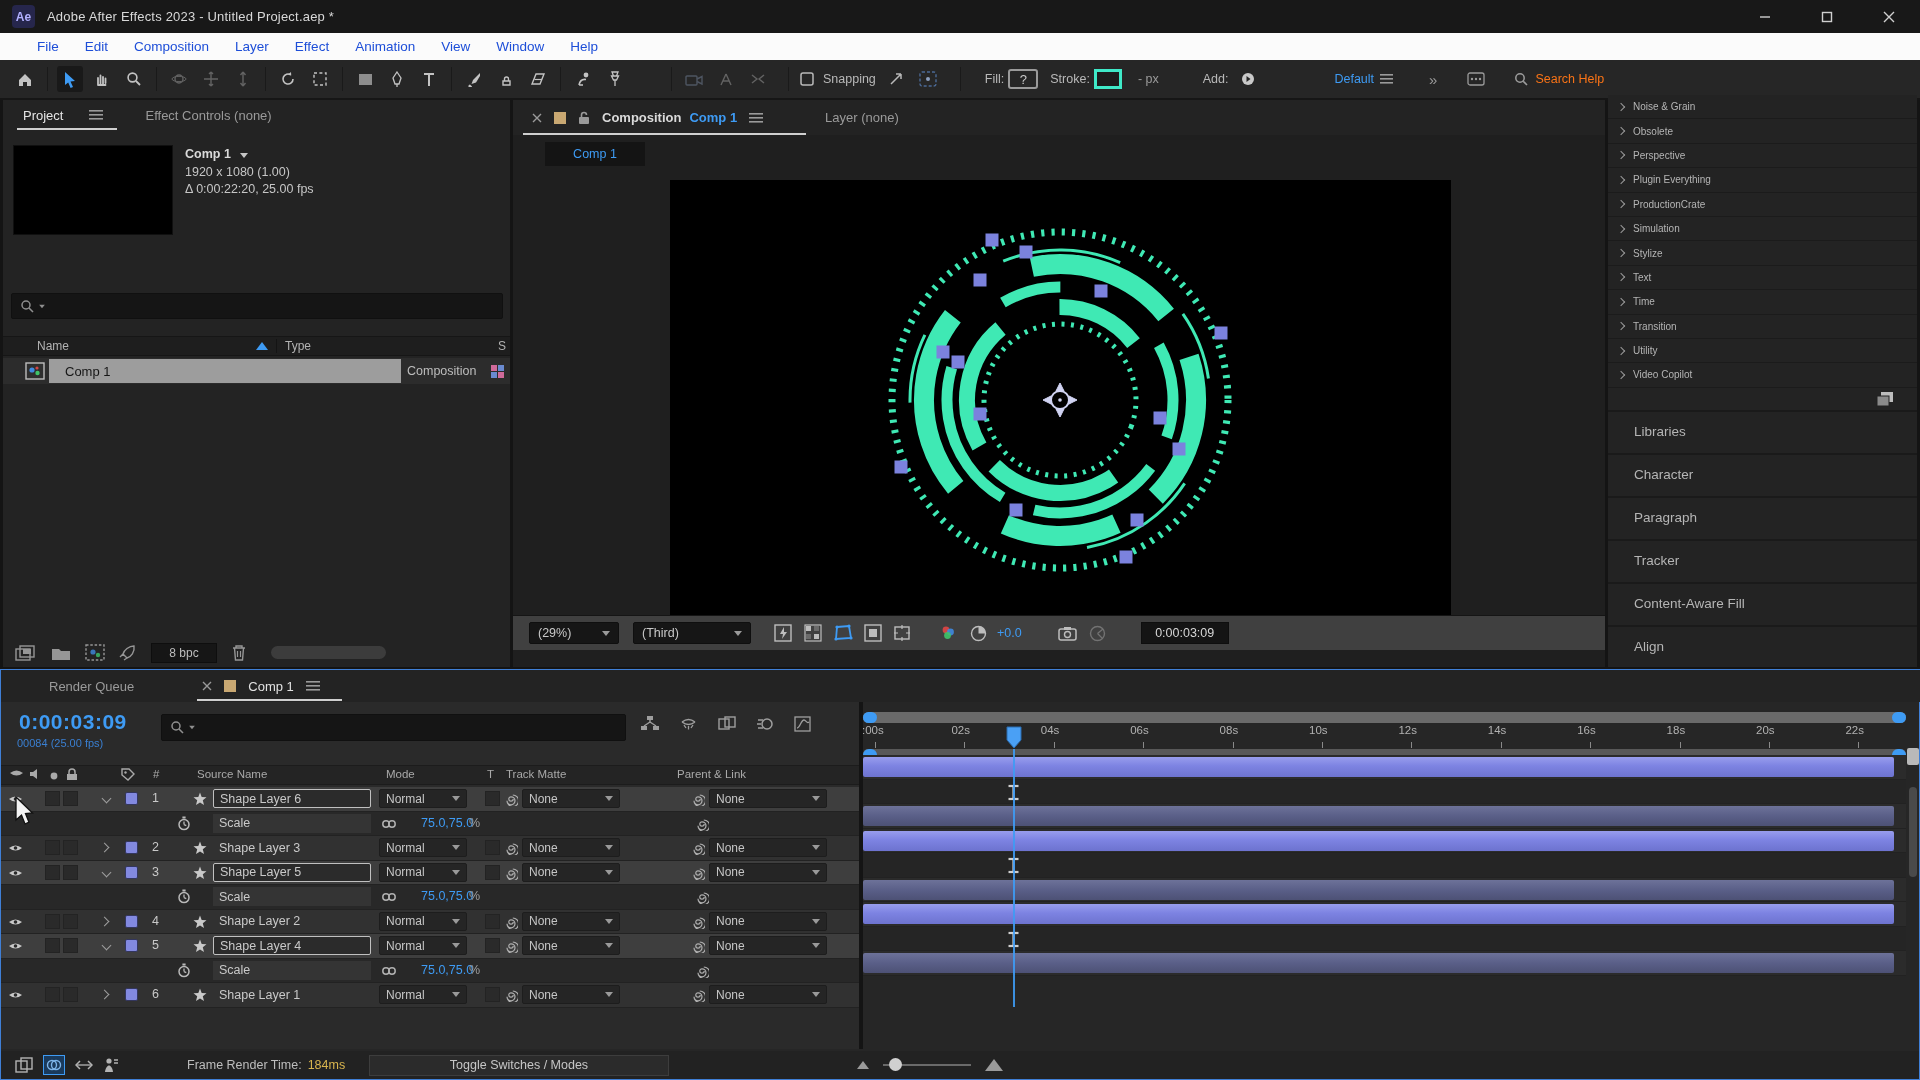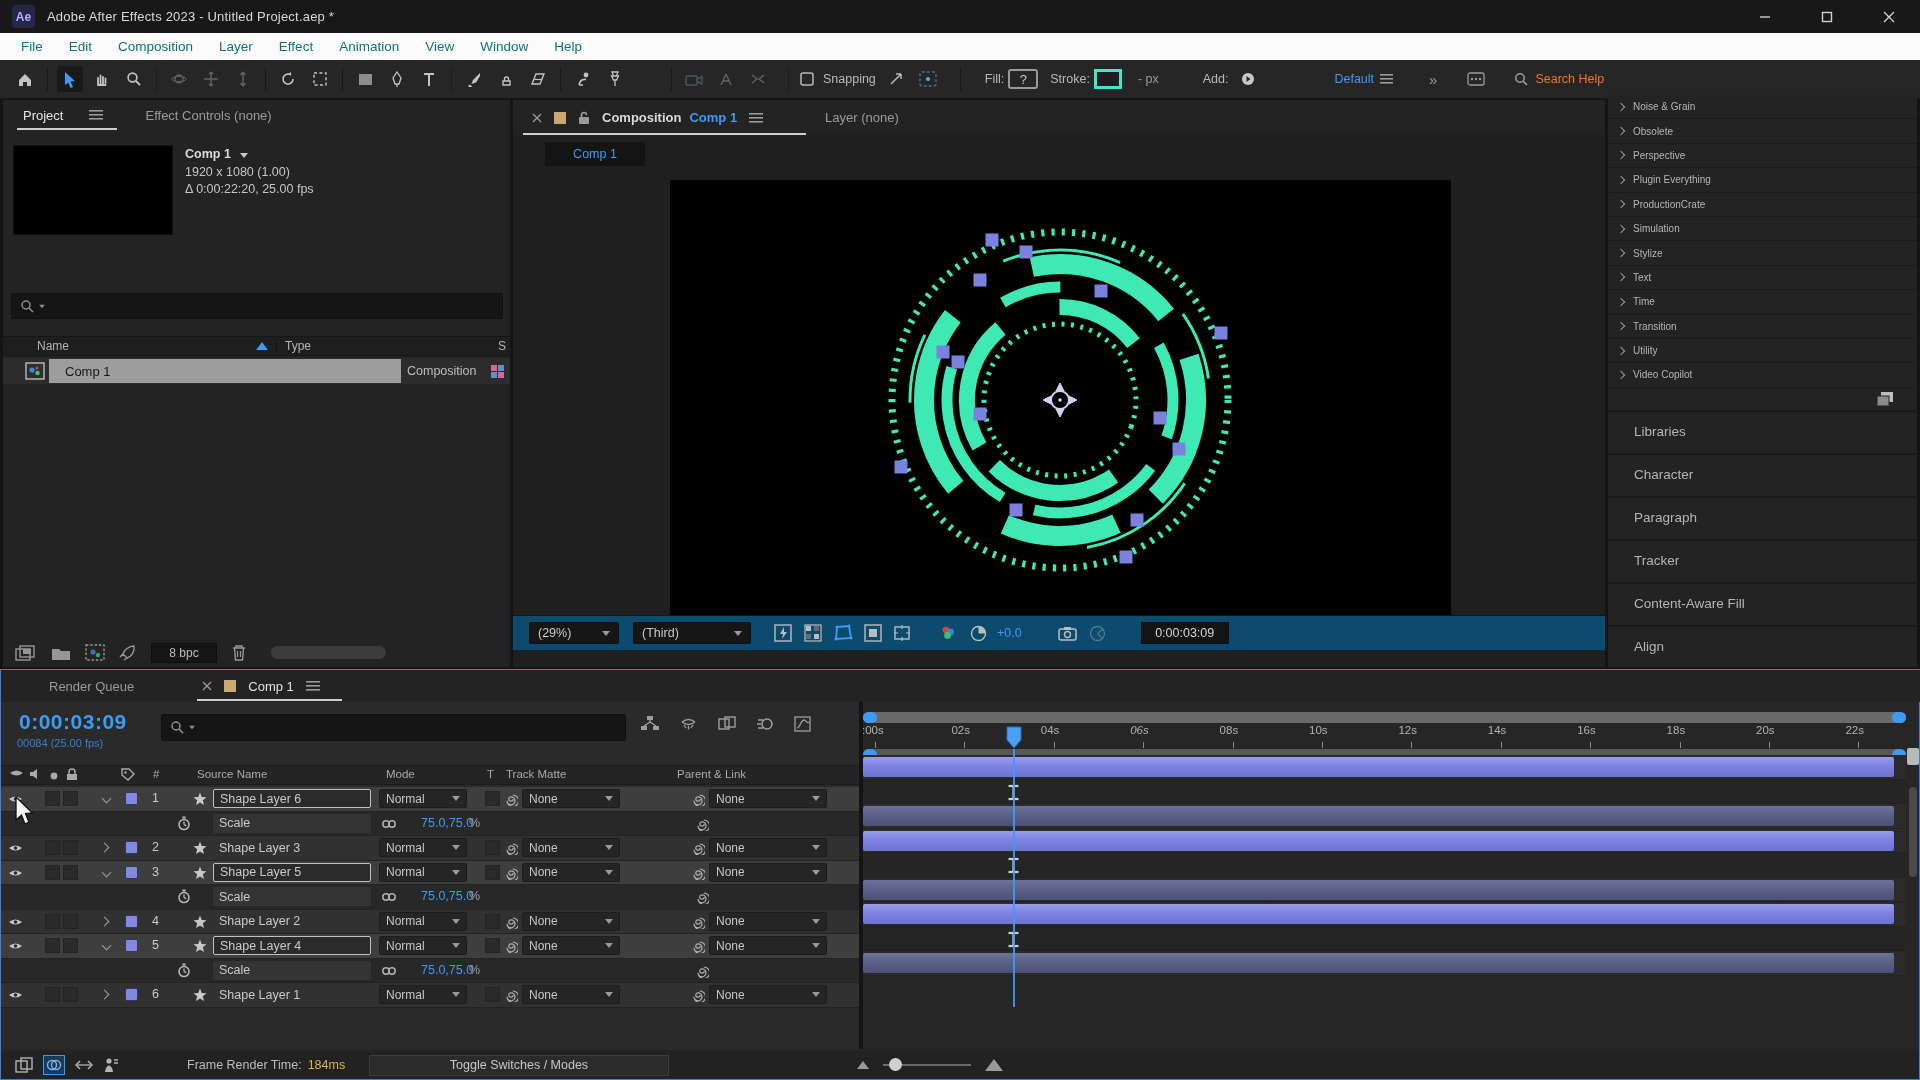--- a/index.html
+++ b/index.html
@@ -10,21 +10,21 @@
   
   #titlebar { position:absolute; left:0; top:0; width:1920px; height:33px; background:#181818;
     display:flex; align-items:center; color:#d8d8d8; font-size:13px; }
   #ae-logo { width:23px; height:23px; margin-left:12px; border-radius:4px; background:#26264c;
     color:#b2b0ff; font-weight:bold; font-size:12px; display:flex; align-items:center; justify-content:center; }
   #win-title { margin-left:12px; letter-spacing:.2px; }
   #win-controls { margin-left:auto; display:flex; height:100%; }
   .winbtn { width:62px; height:100%; display:flex; align-items:center; justify-content:center; color:#cfcfcf; }
   
   #menubar { position:absolute; left:0; top:33px; width:1920px; height:27px; background:#fbfbfb;
-    display:flex; align-items:center; font-size:13.5px; color:#0f766e; padding-left:8px; }
+    display:flex; align-items:center; font-size:13.5px; color:#1d4ed8; padding-left:24px; }
   #menubar .mi { padding:0 13px; height:100%; display:flex; align-items:center; }
   
   #toolbar { position:absolute; left:0; top:60px; width:1920px; height:40px; background:#262626;
     border-bottom:2px solid #161616; display:flex; align-items:center; color:#c3c3c3; font-size:12.5px; }
   .tool { width:26px; height:26px; display:flex; align-items:center; justify-content:center; border-radius:3px; margin:0 3px; }
   .tool.active { background:#191919; }
   .tool.dim { opacity:.38; }
   .tdiv { width:1px; height:24px; background:#1a1a1a; margin:0 6px; }
   .tlabel { color:#b9b9b9; margin:0 4px; }
   .caret { width:0; height:0; border-left:4px solid transparent; border-right:4px solid transparent;
@@ -54,21 +54,21 @@
   .pbi { opacity:.8; }
   #bpc-btn { background:#161616; border:1px solid #0e0e0e; color:#bdbdbd; font-size:12px; width:66px; height:20px;
     display:flex; align-items:center; justify-content:center; }
   #proj-hscroll { width:115px; height:13px; border-radius:7px; background:#3c3c3c; margin-left:10px; }
   
   #viewer-panel { left:513px; top:100px; width:1092px; height:567px; background:#1f1f1f; }
   #viewer-tabs { height:35px; background:#232323; display:flex; align-items:center; font-size:13px; color:#9a9a9a; position:relative; }
   #comp-chip { position:absolute; left:32px; top:42px; width:100px; height:24px; background:#141414;
     color:var(--accent_blue); font-size:12.5px; display:flex; align-items:center; justify-content:center; }
   #comp-black { left:157px; top:80px; width:781px; height:435px; background:#000; overflow:hidden; }
-  #viewer-toolbar { left:0; top:515px; width:1092px; height:35px; background:#0c4a6e; border-top:1px solid #151515;
+  #viewer-toolbar { left:0; top:515px; width:1092px; height:35px; background:#404040; border-top:1px solid #151515;
     display:flex; align-items:center; color:#bdbdbd; font-size:12.5px; }
   .dd { background:#161616; border:1px solid #0f0f0f; border-radius:2px; height:22px; display:flex;
     align-items:center; justify-content:space-between; padding:0 8px; color:#c9c9c9; }
   .vicon { width:24px; height:22px; display:flex; align-items:center; justify-content:center; margin:0 3px; }
   #tc-box { background:#141414; border:1px solid #0e0e0e; color:#d6d6d6; width:88px; height:22px;
     display:flex; align-items:center; justify-content:center; font-size:12.5px; }
   
   #right-panel { left:1608px; top:95px; width:309px; height:572px; background:#232323; }
   .fx-row { height:24.4px; display:flex; align-items:center; border-bottom:1px solid #1b1b1b;
     color:#b5b5b5; font-size:10px; padding-left:10px; gap:9px; }
@@ -1045,21 +1045,21 @@
       <div class="bluecap" style="left:0"></div>
         <div class="bluecap" style="right:0"></div>
     </div>
     <div id="ruler-ticks">
         <span class="ticklabel" style="left: -1px;">:00s</span>
         <div class="tickmark" style="left: 12px;"></div>
         <span class="ticklabel" style="left: 88.4px;">02s</span>
         <div class="tickmark" style="left: 101.4px;"></div>
         <span class="ticklabel" style="left: 177.8px;">04s</span>
         <div class="tickmark" style="left: 190.8px;"></div>
-        <span class="ticklabel" style="left: 267.2px; font-style: italic;">06s</span>
+        <span class="ticklabel" style="left: 267.2px;">06s</span>
         <div class="tickmark" style="left: 280.2px;"></div>
         <span class="ticklabel" style="left: 356.6px;">08s</span>
         <div class="tickmark" style="left: 369.6px;"></div>
         <span class="ticklabel" style="left: 446px;">10s</span>
         <div class="tickmark" style="left: 459px;"></div>
         <span class="ticklabel" style="left: 535.4px;">12s</span>
         <div class="tickmark" style="left: 548.4px;"></div>
         <span class="ticklabel" style="left: 624.8px;">14s</span>
         <div class="tickmark" style="left: 637.8px;"></div>
         <span class="ticklabel" style="left: 714.2px;">16s</span>

